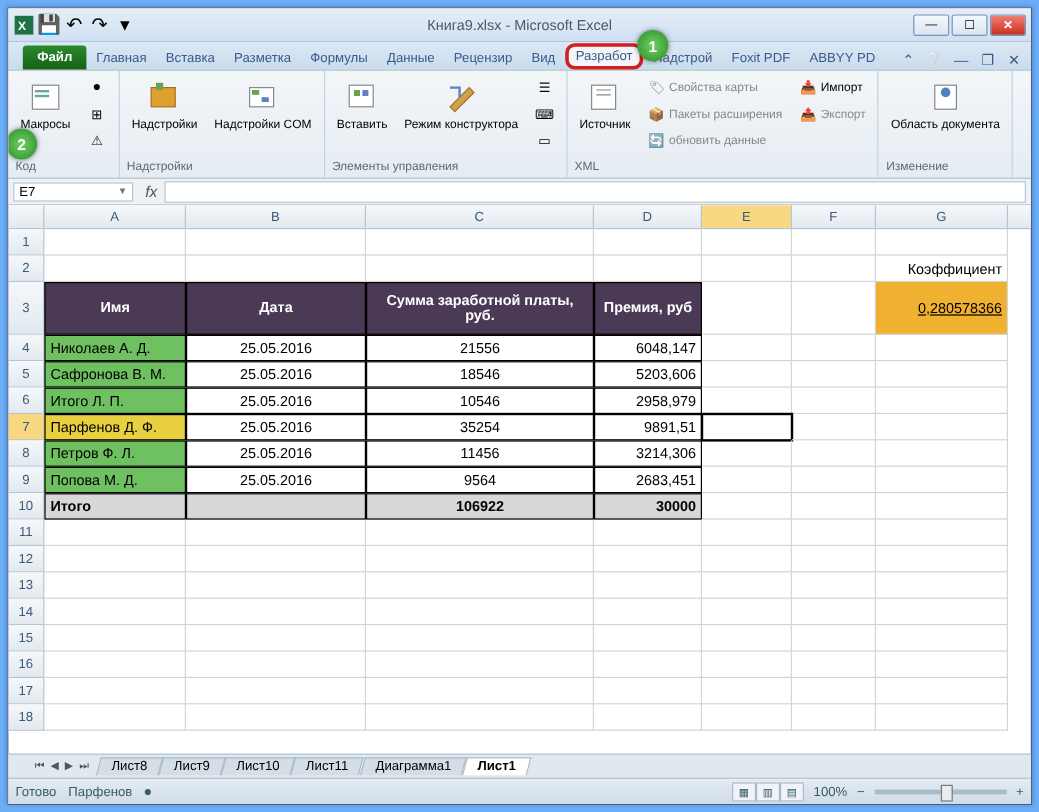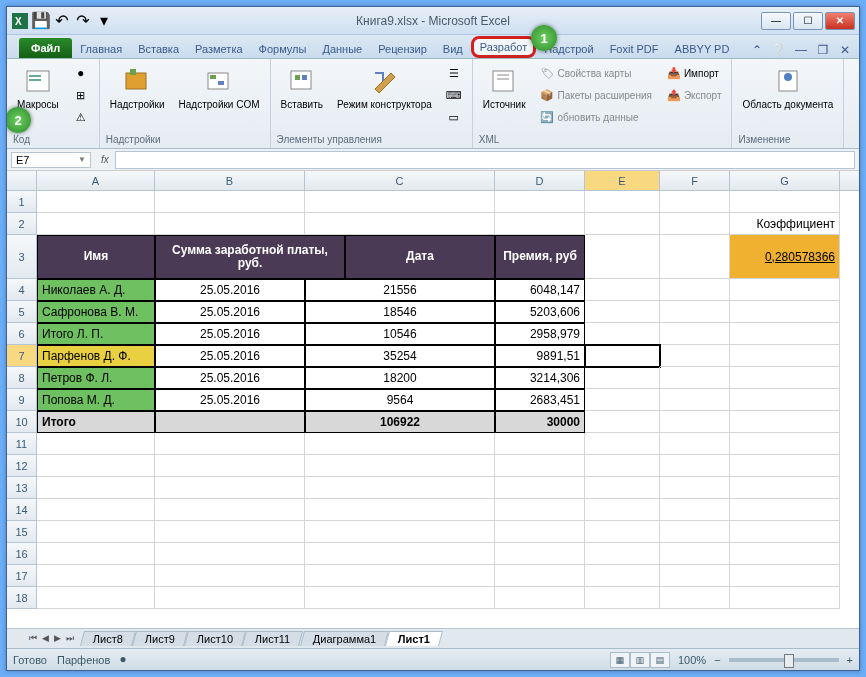--- a/index.html
+++ b/index.html
@@ -35,23 +35,23 @@
 .rbtn.small { flex-direction: row; min-width: auto; }
 .rbtn.small .rico { width: 16px; height: 16px; }
 .vstack { display: flex; flex-direction: column; gap: 2px; }
 .vb-highlight { border: 3px solid #d02020; border-radius: 8px; padding: 2px; }
 
 
 .callout { position: absolute; width: 26px; height: 26px; border-radius: 50%; background: radial-gradient(#6ed060,#2a8a2a); color: #fff; font-weight: bold; display: flex; align-items: center; justify-content: center; font-size: 13px; box-shadow: 0 0 4px rgba(0,0,0,.5); z-index: 10; }
 
 
 .formulabar { height: 22px; display: flex; align-items: center; border-bottom: 1px solid #ccc; background: #eef2f5; font-size: 11px; }
-.namebox { width: 80px; border: 1px solid #b5c5d3; background: #fff; margin: 1px 4px; padding: 1px 4px; display: flex; align-items: center; }
+.namebox { width: 100px; border: 1px solid #b5c5d3; background: #fff; margin: 1px 4px; padding: 1px 4px; display: flex; align-items: center; }
 .namebox span:last-child { margin-left: auto; font-size: 8px; color: #777; }
-.fx-label { padding: 0 6px; font-style: italic; color: #555; font-size: 10px; }
+.fx-label { padding: 0 6px; font-style: italic; color: #555; font-size: 13px; }
 .fx-input { flex: 1; border: 1px solid #b5c5d3; background: #fff; height: 18px; margin: 1px 4px 1px 0; }
 
 
 .grid-area { flex: 1; display: flex; flex-direction: column; overflow: hidden; position: relative; }
 .col-headers { display: flex; height: 20px; background: linear-gradient(#f5f8fa,#e2e9ef); border-bottom: 1px solid #b5c5d3; font-size: 11px; }
 .corner { width: 30px; border-right: 1px solid #b5c5d3; }
 .ch { border-right: 1px solid #b5c5d3; display: flex; align-items: center; justify-content: center; color: #3a5a7a; }
 .ch.sel { background: #f8d880; }
 .rows { flex: 1; overflow: auto; }
 .row { display: flex; height: 22px; }
@@ -320,22 +320,22 @@
           <div class="cell wB"></div>
           <div class="cell wC"></div>
           <div class="cell wD"></div>
           <div class="cell wE"></div>
           <div class="cell wF"></div>
           <div class="cell wG coef-hdr">Коэффициент</div>
         </div>
       <div class="row" style="height:44px">
           <div class="rh">3</div>
           <div class="cell wA thdr">Имя</div>
+          <div class="cell wB thdr">Дата</div>
           <div class="cell wC thdr">Сумма заработной платы, руб.</div>
-          <div class="cell wB thdr">Дата</div>
           <div class="cell wD thdr">Премия, руб</div>
           <div class="cell wE"></div>
           <div class="cell wF"></div>
           <div class="cell wG coef-val">0,280578366</div>
         </div>
       <div class="row">
           <div class="rh">4</div>
           <div class="cell wA tname">Николаев А. Д.</div>
           <div class="cell wB tdata">25.05.2016</div>
           <div class="cell wC tdata">21556</div>
@@ -371,21 +371,21 @@
           <div class="cell wC tdata">35254</div>
           <div class="cell wD tdata right">9891,51</div>
           <div class="cell wE active"></div>
           <div class="cell wF"></div>
           <div class="cell wG"></div>
         </div>
       <div class="row">
           <div class="rh">8</div>
           <div class="cell wA tname">Петров Ф. Л.</div>
           <div class="cell wB tdata">25.05.2016</div>
-          <div class="cell wC tdata">18200</div>
+          <div class="cell wC tdata">11456</div>
           <div class="cell wD tdata right">3214,306</div>
           <div class="cell wE"></div>
           <div class="cell wF"></div>
           <div class="cell wG"></div>
         </div>
       <div class="row">
           <div class="rh">9</div>
           <div class="cell wA tname">Попова М. Д.</div>
           <div class="cell wB tdata">25.05.2016</div>
           <div class="cell wC tdata">9564</div>

